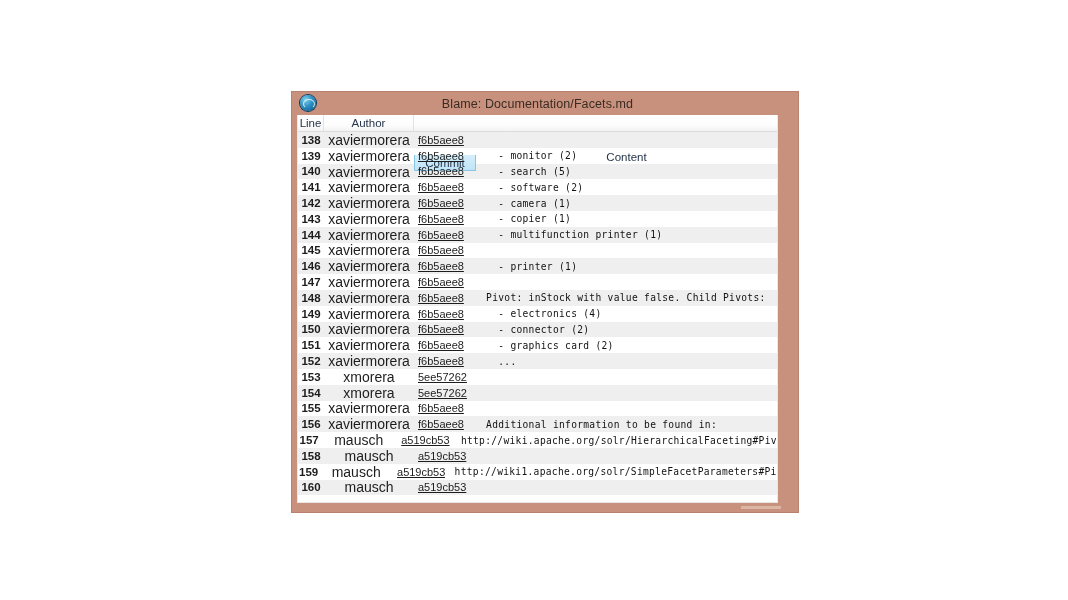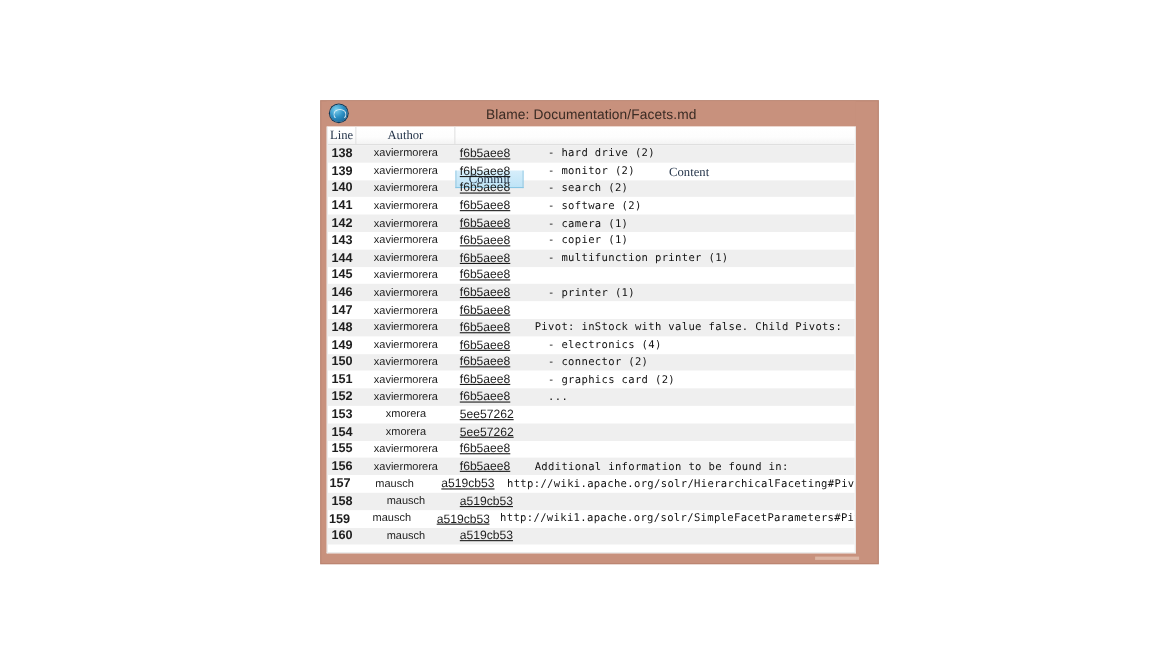--- a/index.html
+++ b/index.html
@@ -70,21 +70,20 @@
     border-bottom: 1px solid #dcdcdc;
     font-size: 11.5px;
     color: #25354a;
   }
   .head .cell {
     display: flex; align-items: center; justify-content: center;
     border-right: 1px solid #e2e2e2;
     height: 100%;
     overflow: hidden;
     white-space: nowrap;
-    font-family: Liberation Serif, serif;
   }
   .head .cell.sel {
     background: linear-gradient(to bottom, #d6eefb 0%, #bfe4f7 100%);
     border-left: 1px solid #88c6e4;
     border-right: 1px solid #88c6e4;
     border-bottom: 1px solid #88c6e4;
   }
   .c-line    { width: 26px; }
   .c-author  { width: 90px; }
   .c-commit  { width: 62px; margin-top: 40px; }
@@ -105,21 +104,21 @@
     width: 26px;
     justify-content: center;
     color: #1d1d1d;
     font-size: 11.5px;
     font-weight: bold;
   }
   .cell-author {
     width: 90px;
     justify-content: center;
     color: #1d1d1d;
-    font-size: 10px;
+    font-size: 14px;
   }
   .cell-commit {
     width: 62px;
     justify-content: flex-start;
     padding-left: 4px;
     color: #1d1d1d;
     font-size: 11px;
     text-decoration: underline;
   }
   .cell-content {
@@ -160,33 +159,32 @@
         <div class="cell c-author">Author</div>
         <div class="cell c-commit sel">Commit</div>
         <div class="cell c-content">Content</div>
       </div>
 
       <div class="rows" id="rows">
           <div class="row alt">
             <div class="cell cell-line">138</div>
             <div class="cell cell-author">xaviermorera</div>
             <div class="cell cell-commit">f6b5aee8</div>
-            <div class="cell cell-content">   - hard drive (2)</div>
           </div>
           <div class="row">
             <div class="cell cell-line">139</div>
             <div class="cell cell-author">xaviermorera</div>
             <div class="cell cell-commit">f6b5aee8</div>
             <div class="cell cell-content">   - monitor (2)</div>
           </div>
           <div class="row alt">
             <div class="cell cell-line">140</div>
             <div class="cell cell-author">xaviermorera</div>
             <div class="cell cell-commit">f6b5aee8</div>
-            <div class="cell cell-content">   - search (2)</div>
+            <div class="cell cell-content">   - search (5)</div>
           </div>
           <div class="row">
             <div class="cell cell-line">141</div>
             <div class="cell cell-author">xaviermorera</div>
             <div class="cell cell-commit">f6b5aee8</div>
             <div class="cell cell-content">   - software (2)</div>
           </div>
           <div class="row alt">
             <div class="cell cell-line">142</div>
             <div class="cell cell-author">xaviermorera</div>

